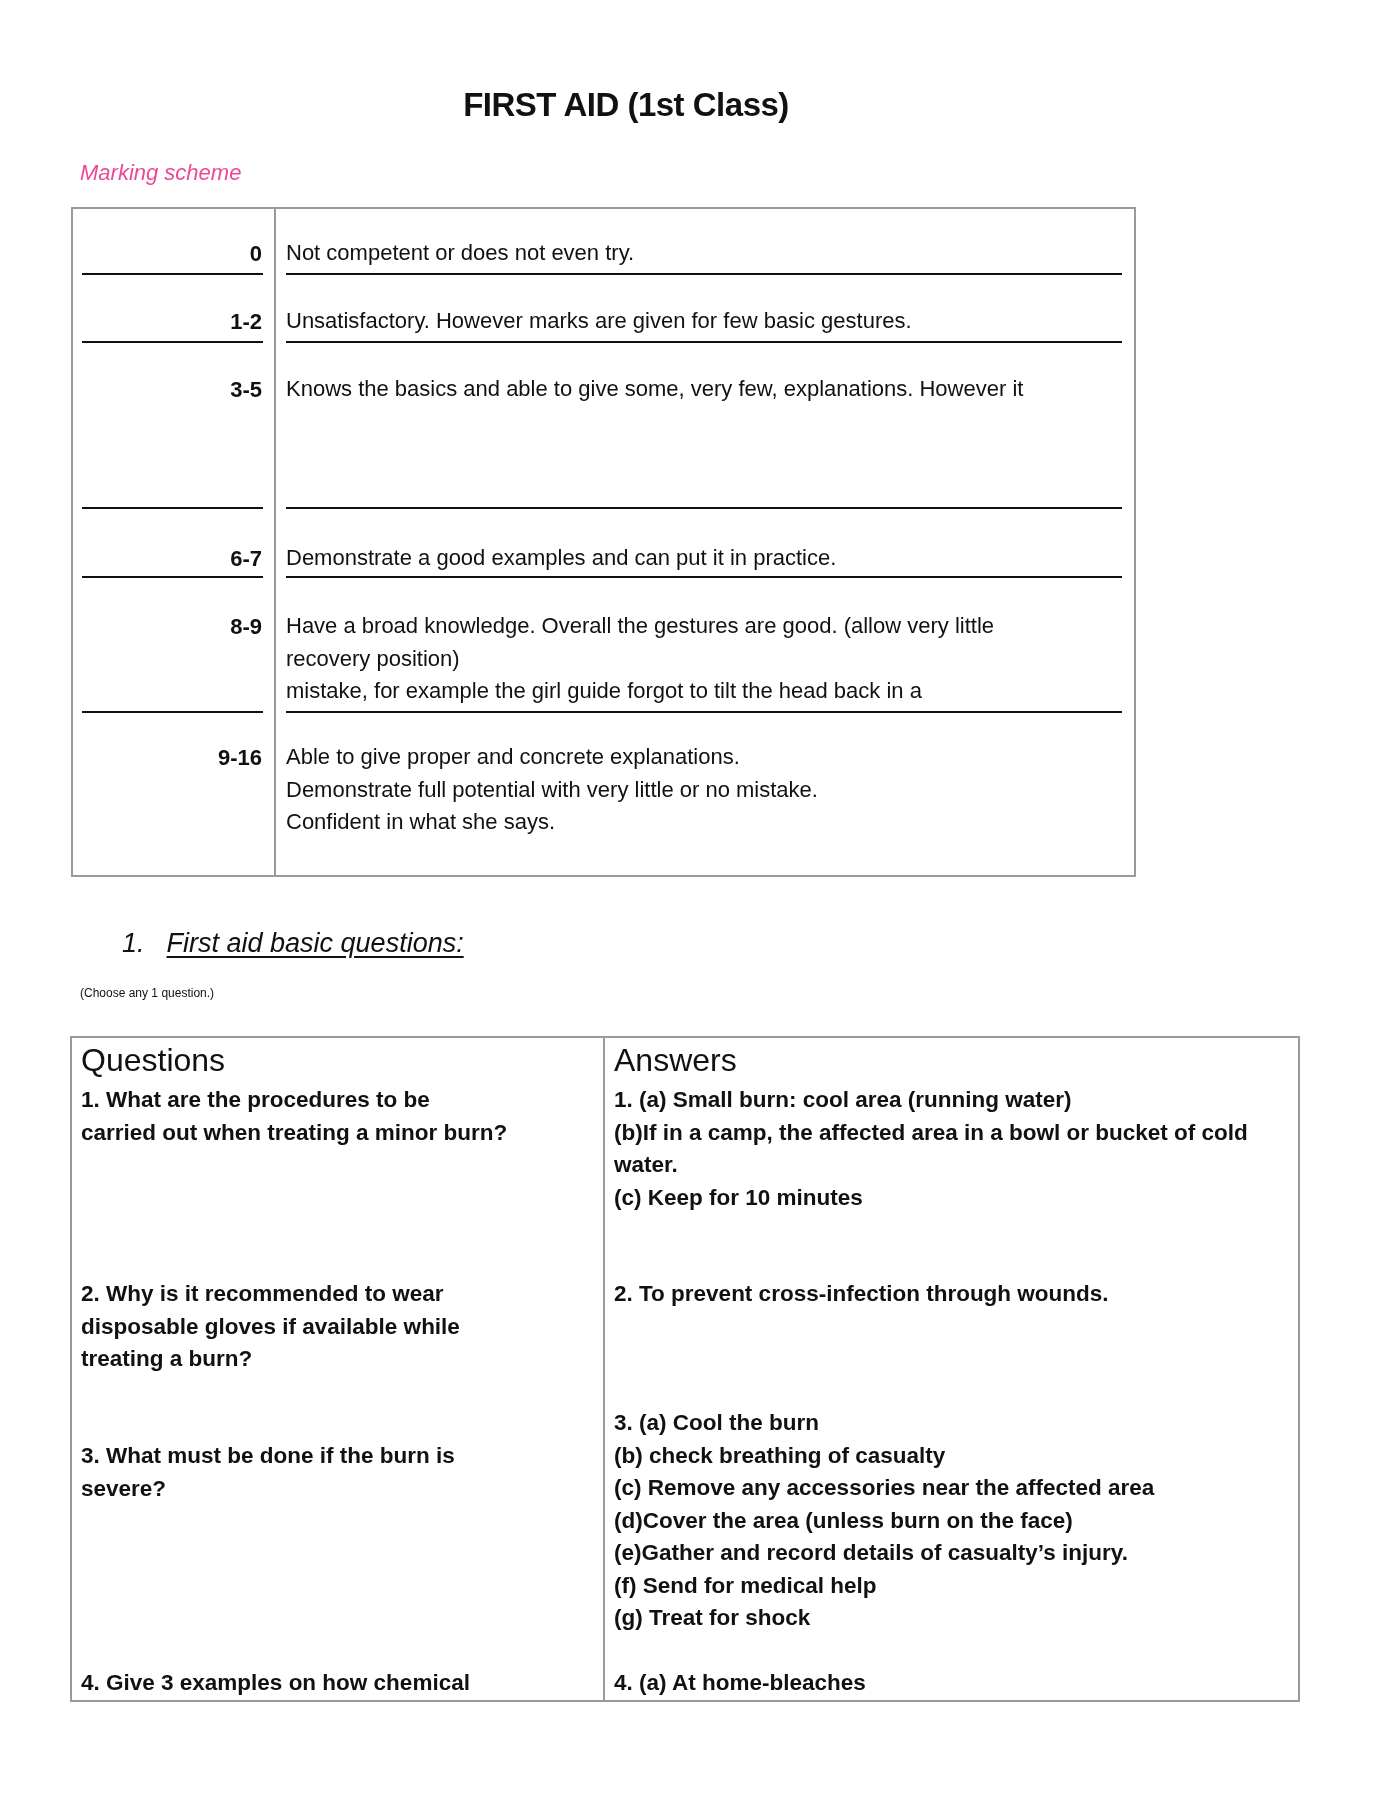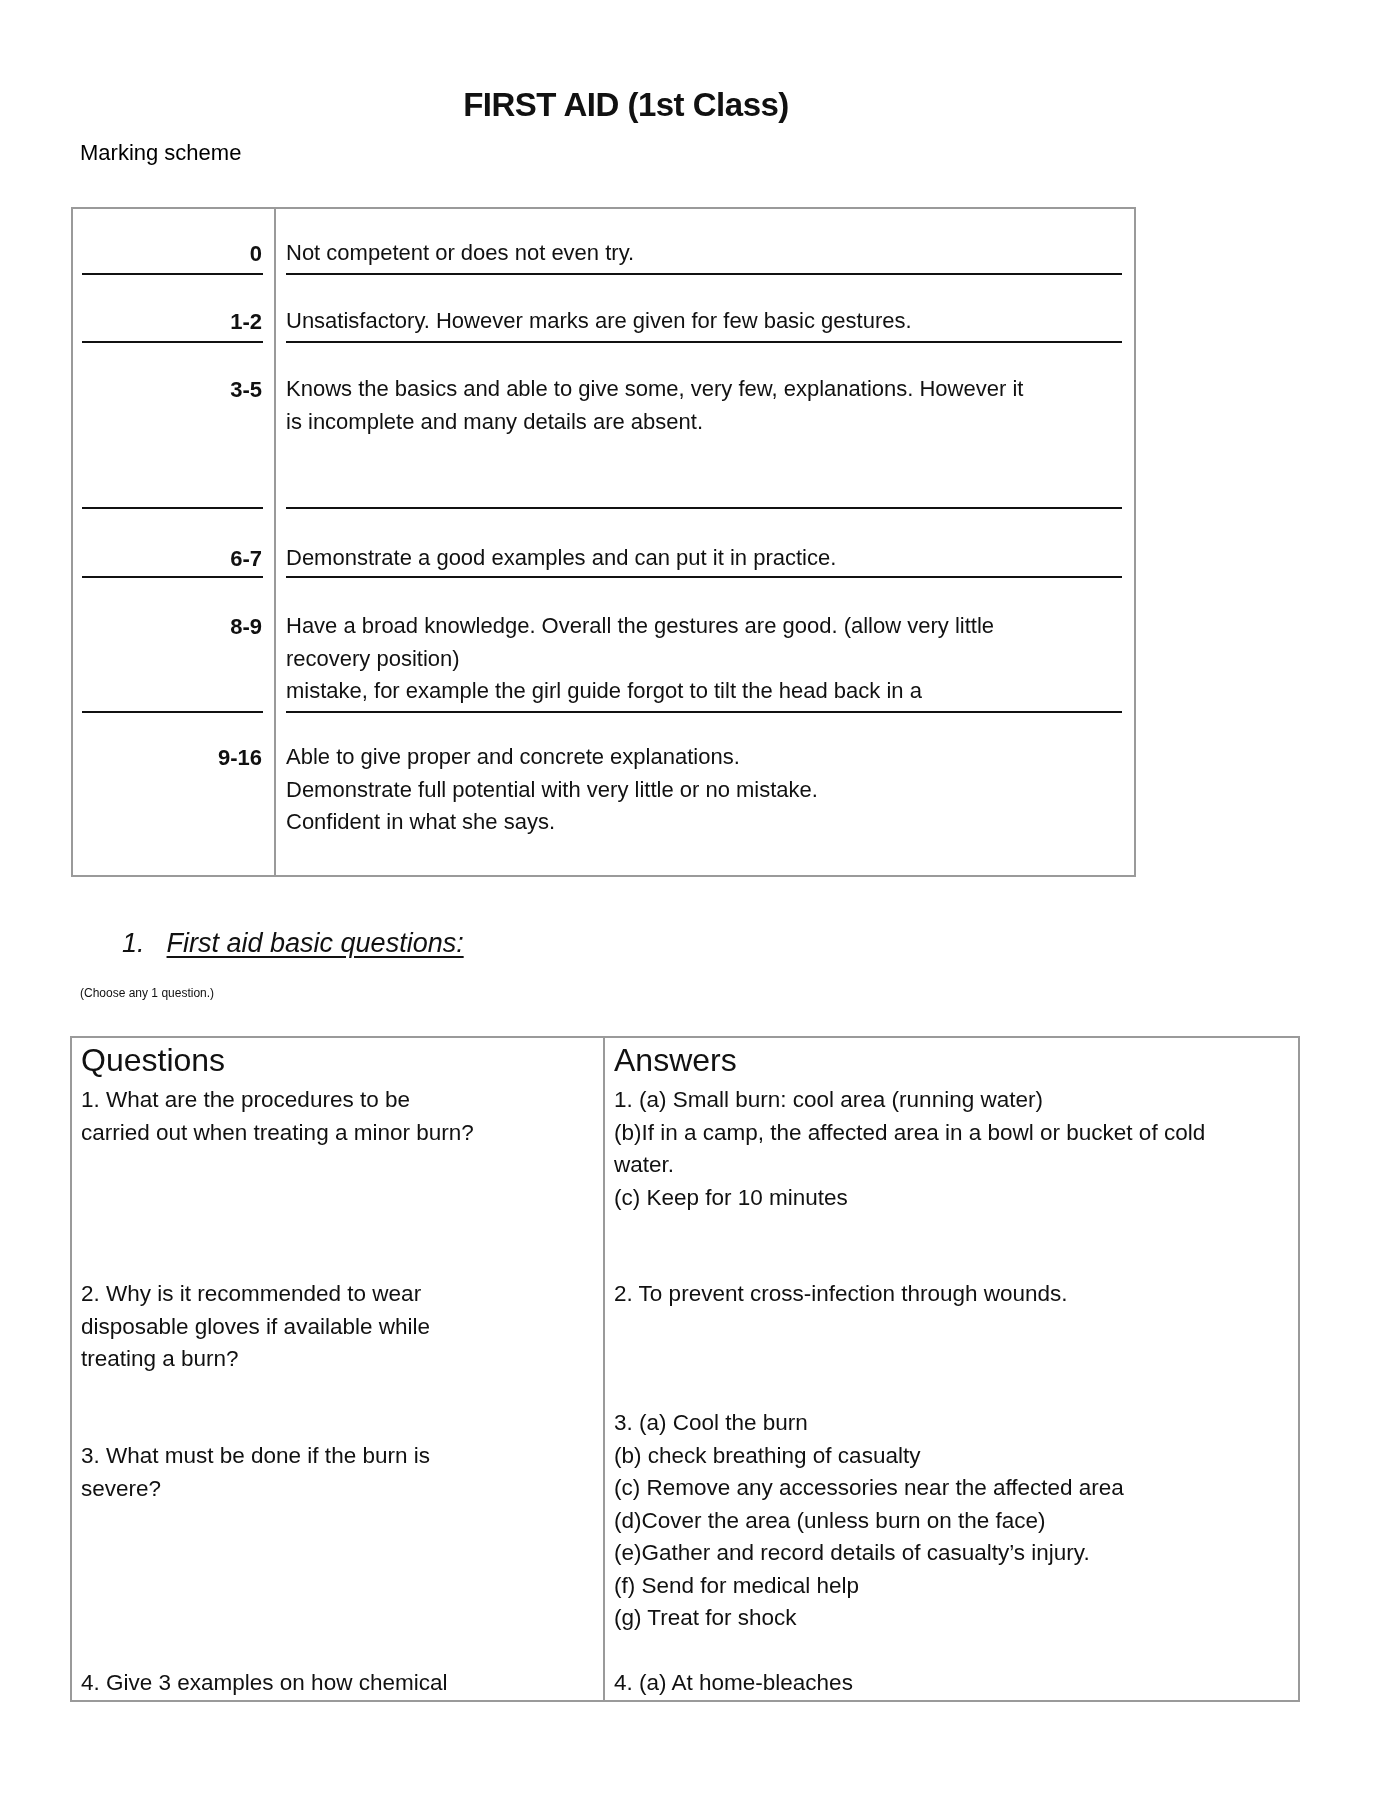--- a/index.html
+++ b/index.html
@@ -7,21 +7,21 @@
     width: 1391px; height: 1800px; position: relative; overflow: hidden;
     font-family: "Liberation Sans", "DejaVu Sans", sans-serif;
     color: #111;
   }
   .abs { position: absolute; }
   .title {
     left: 0; width: 1252px; top: 86px; text-align: center;
     font-size: 33px; font-weight: bold; letter-spacing: -0.5px;
   }
   .subtitle {
-    left: 80px; top: 140px; font-size: 22px; color: #000000;
+    left: 80px; top: 160px; font-size: 22px; font-style: italic; color: #ec4899;
   }
   
   .mtable {
     left: 71px; top: 207px; width: 1061px; height: 666px;
     border: 2px solid #9a9a9a; box-sizing: content-box;
   }
   .mdiv { left: 274px; top: 207px; width: 2px; height: 668px; background: #9a9a9a; }
   .rule { height: 2px; background: #111; }
   .score {
     width: 180px; left: 82px; text-align: right; font-weight: bold; font-size: 22px;
@@ -32,21 +32,21 @@
   .sec-heading .num { margin-right: 22px; }
   .sec-heading .txt { text-decoration: underline; text-underline-offset: 4px; }
   .note { left: 80px; top: 986px; font-size: 12px; }
   
   .qtable {
     left: 70px; top: 1036px; width: 1226px; height: 662px;
     border: 2px solid #9a9a9a; box-sizing: content-box;
   }
   .qdiv { left: 603px; top: 1036px; width: 2px; height: 664px; background: #9a9a9a; }
   .colhead { font-size: 32px; top: 1042px; }
-  .cell { font-size: 22.5px; line-height: 32.5px; }
+  .cell { font-size: 22.5px; line-height: 32.5px; font-weight: bold; }
   .qcell { left: 81px; width: 510px; }
   .acell { left: 614px; width: 680px; }
   .line { display: block; white-space: nowrap; }
 </style>
 </head>
 <body>
 
 <div class="abs title">FIRST AID (1st Class)</div>
 <div class="abs subtitle">Marking scheme</div>
 
@@ -63,21 +63,20 @@
 <div class="abs score" style="top:309px">1-2</div>
 <div class="abs desc" style="top:305px">
   <span class="line">Unsatisfactory. However marks are given for few basic gestures.</span>
 </div>
 <div class="abs rule" style="left:82px;width:181px;top:341px"></div>
 <div class="abs rule" style="left:286px;width:836px;top:341px"></div>
 
 <div class="abs score" style="top:377px">3-5</div>
 <div class="abs desc" style="top:373px">
   <span class="line">Knows the basics and able to give some, very few, explanations. However it</span>
-  <span class="line">is incomplete and many details are absent.</span>
 </div>
 <div class="abs rule" style="left:82px;width:181px;top:507px"></div>
 <div class="abs rule" style="left:286px;width:836px;top:507px"></div>
 
 <div class="abs score" style="top:546px">6-7</div>
 <div class="abs desc" style="top:542px">
   <span class="line">Demonstrate a good examples and can put it in practice.</span>
 </div>
 <div class="abs rule" style="left:82px;width:181px;top:576px"></div>
 <div class="abs rule" style="left:286px;width:836px;top:576px"></div>

